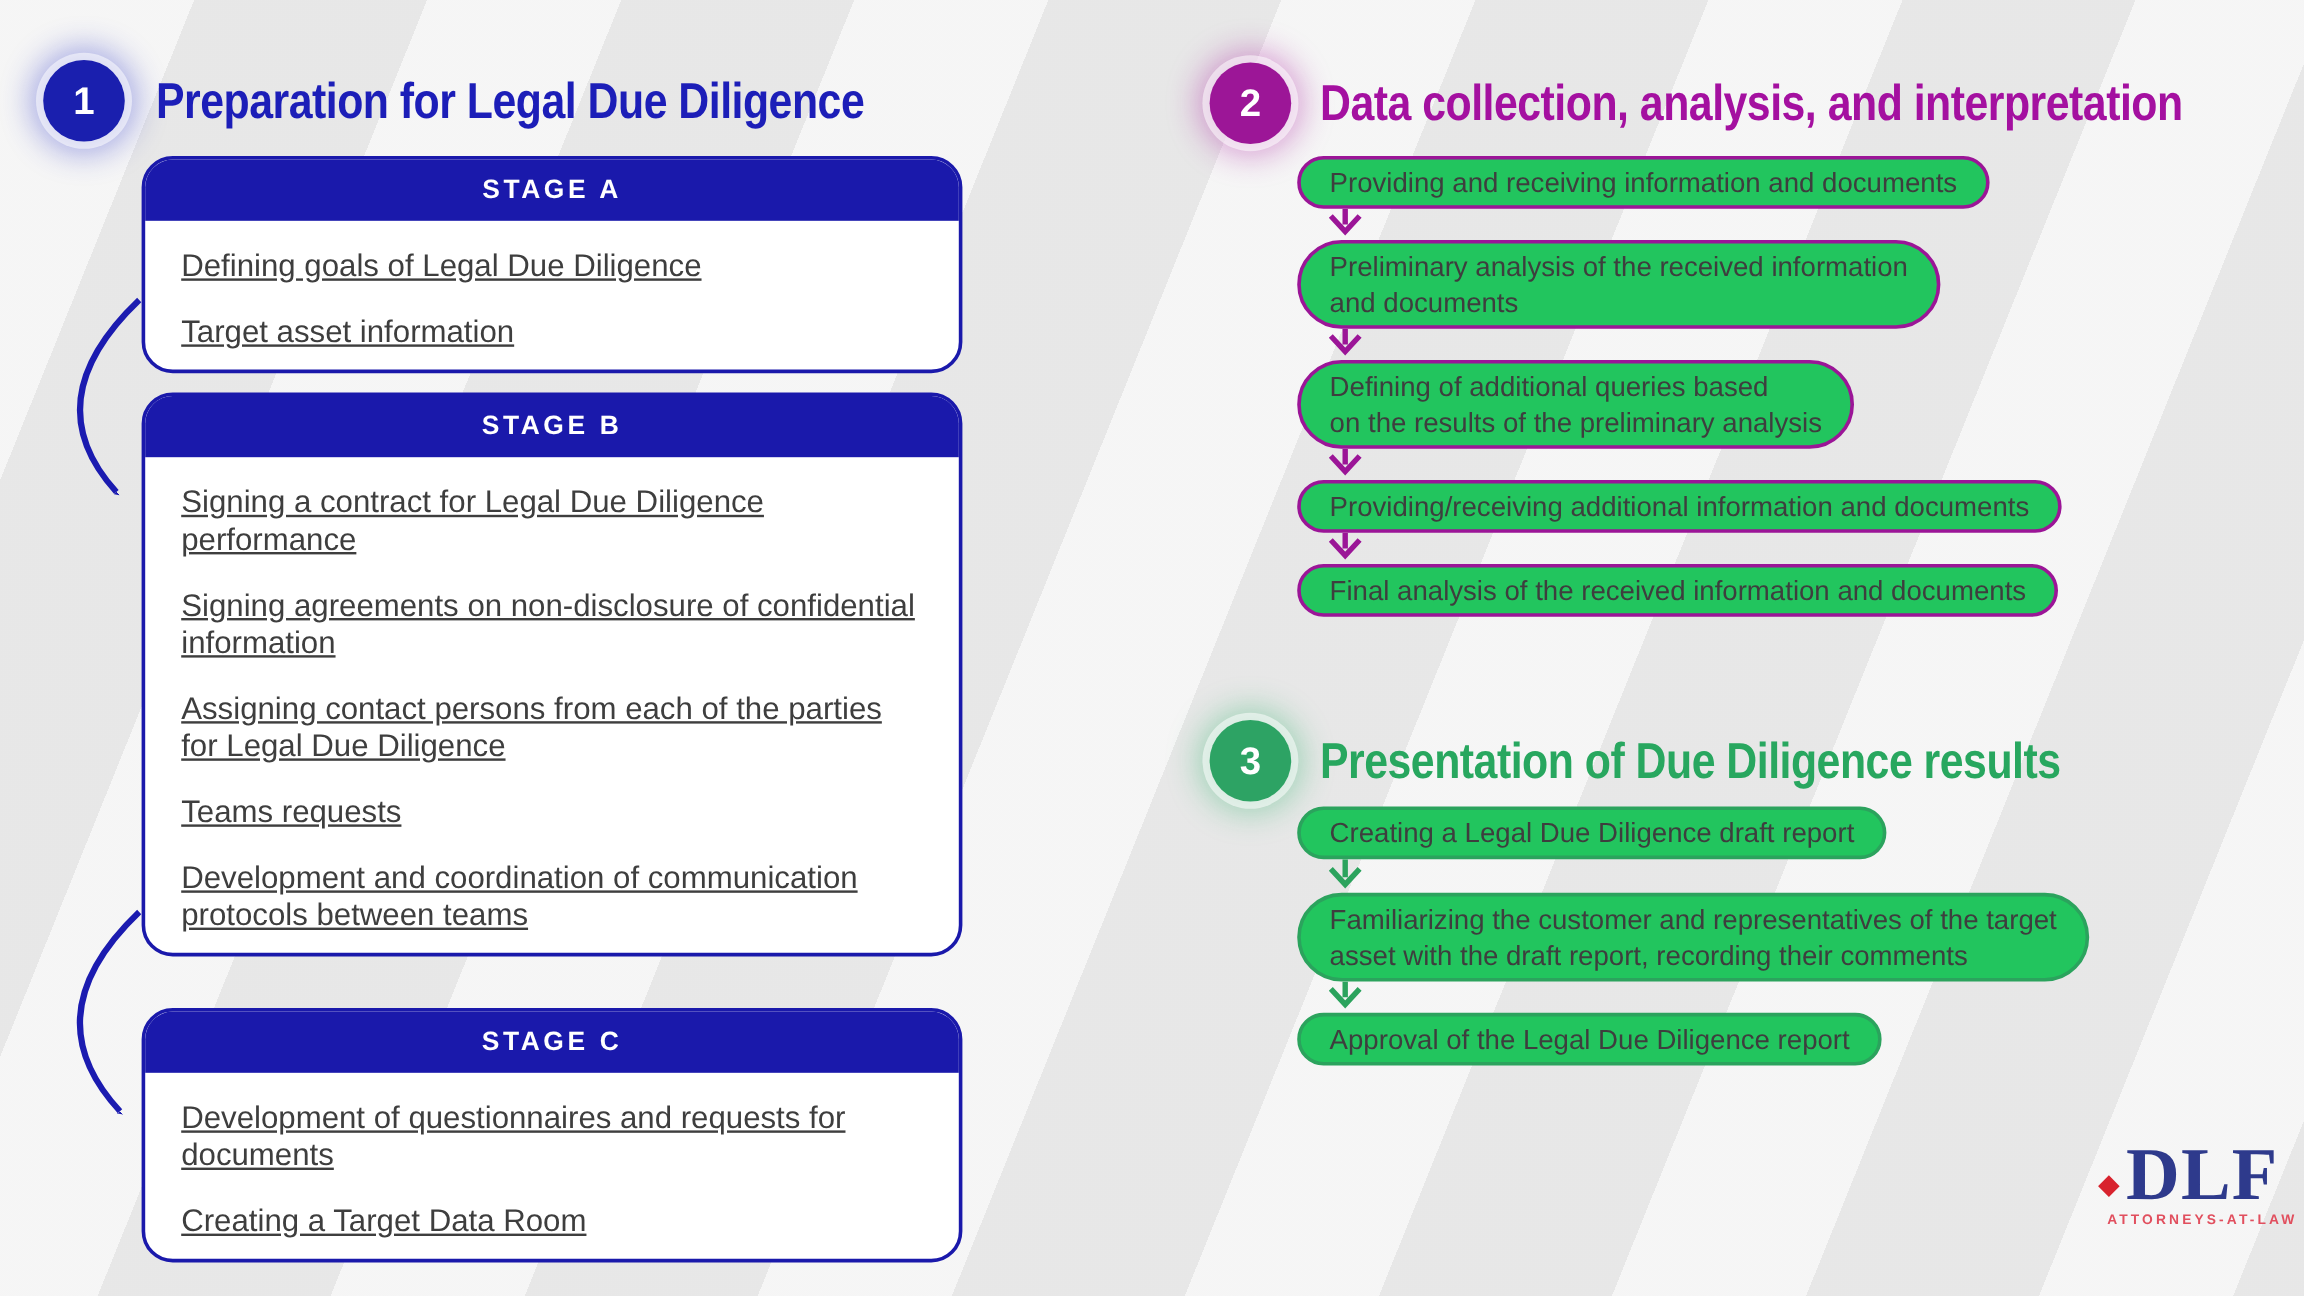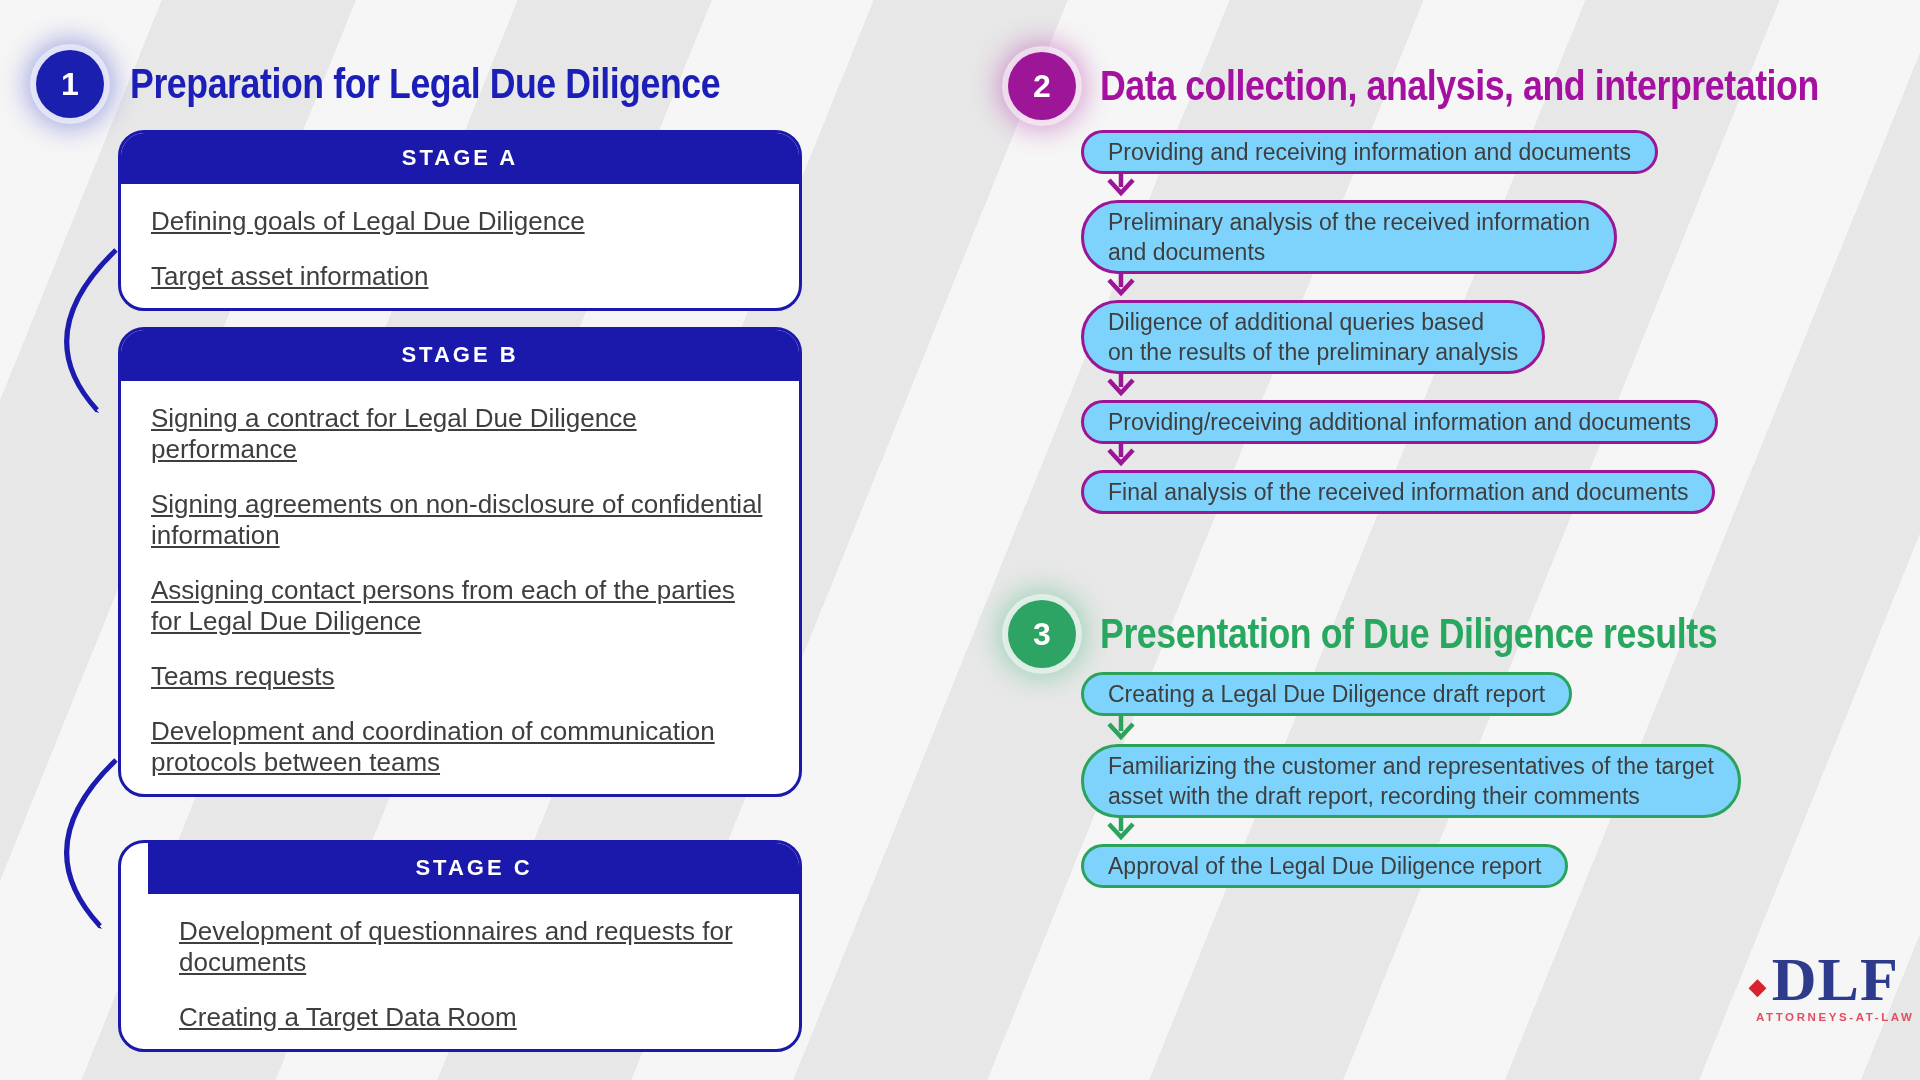--- a/index.html
+++ b/index.html
@@ -46,21 +46,21 @@
     margin:0 0 24px 0;font-size:26px;line-height:31px;color:#3e3e3e;
     white-space:pre-line;
     text-decoration:underline;
   }
   .item:last-child{margin-bottom:0;}
 
   
   .flow{position:absolute;left:1081px;}
   .pill{
     display:flex;align-items:center;width:fit-content;
-    background:#7dd3fc;border-radius:40px;box-sizing:border-box;
+    background:#22c55e;border-radius:40px;box-sizing:border-box;
     min-height:43px;padding:4px 24px;
     font-size:23px;line-height:30px;color:#3e3e3e;white-space:pre-line;
   }
   .flow.magenta .pill{border:3.5px solid #9b1597;}
   .flow.green .pill{border:3.5px solid #2ba35d;}
   .connector{display:block;margin:0 0 0 18px;}
 
   
   #side-arrows{position:absolute;left:0;top:0;z-index:0;pointer-events:none;}
   .card,.flow,.sec-header{z-index:1;}
@@ -115,21 +115,21 @@
     <p class="item">Signing agreements on non-disclosure of confidential
 information</p>
     <p class="item">Assigning contact persons from each of the parties
 for Legal Due Diligence</p>
     <p class="item">Teams requests</p>
     <p class="item">Development and coordination of communication
 protocols between teams</p>
   </div>
 </div>
 
-<div class="card" style="top:840px;padding-left:28px;">
+<div class="card" style="top:840px;">
   <div class="card-header">STAGE C</div>
   <div class="card-body">
     <p class="item">Development of questionnaires and requests for documents</p>
     <p class="item">Creating a Target Data Room</p>
   </div>
 </div>
 
 <div class="sec-header">
   <div class="num-circle magenta" style="left:1008px;top:52px;">
     <span>2</span>
@@ -140,21 +140,21 @@
 <div class="flow magenta" style="top:130px;">
   <div class="pill"><span>Providing and receiving information and documents</span></div>
   <svg class="connector" width="44" height="26">
       <path d="M22 0 V13 M10 6 L22 19 L34 6" fill="none" stroke="#9b1597" stroke-width="4.5"></path>
     </svg>
   <div class="pill"><span>Preliminary analysis of the received information
 and documents</span></div>
   <svg class="connector" width="44" height="26">
       <path d="M22 0 V13 M10 6 L22 19 L34 6" fill="none" stroke="#9b1597" stroke-width="4.5"></path>
     </svg>
-  <div class="pill"><span>Diligence of additional queries based
+  <div class="pill"><span>Defining of additional queries based
 on the results of the preliminary analysis</span></div>
   <svg class="connector" width="44" height="26">
       <path d="M22 0 V13 M10 6 L22 19 L34 6" fill="none" stroke="#9b1597" stroke-width="4.5"></path>
     </svg>
   <div class="pill"><span>Providing/receiving additional information and documents</span></div>
   <svg class="connector" width="44" height="26">
       <path d="M22 0 V13 M10 6 L22 19 L34 6" fill="none" stroke="#9b1597" stroke-width="4.5"></path>
     </svg>
   <div class="pill"><span>Final analysis of the received information and documents</span></div>
 </div>

